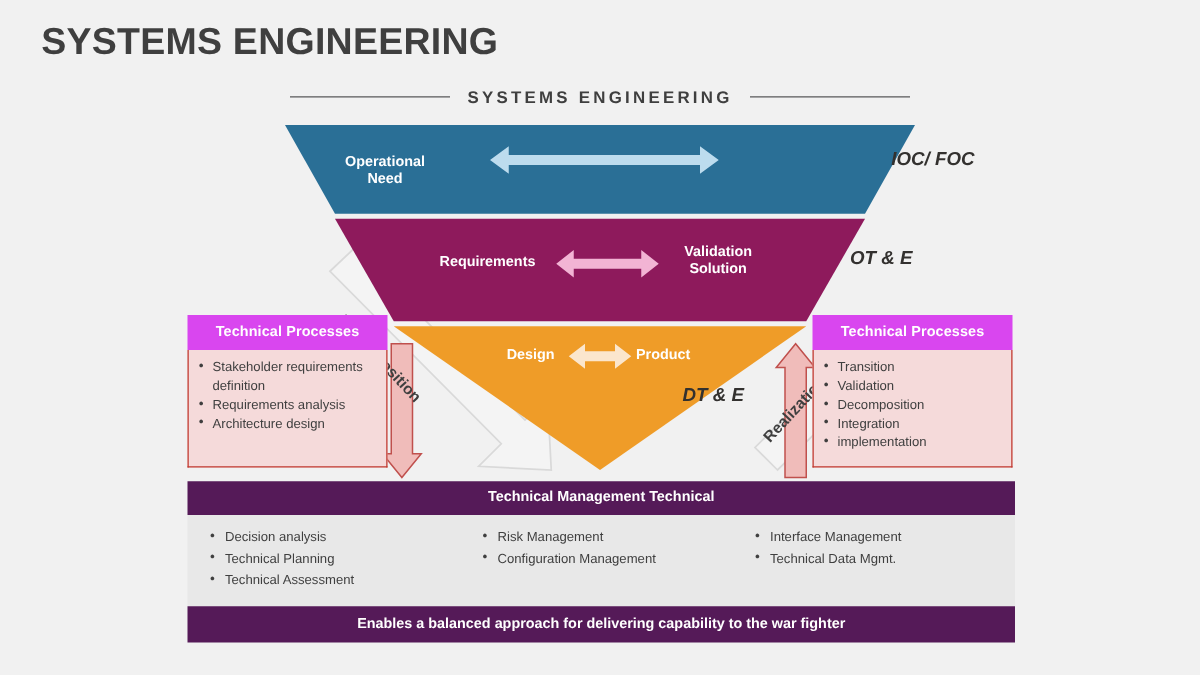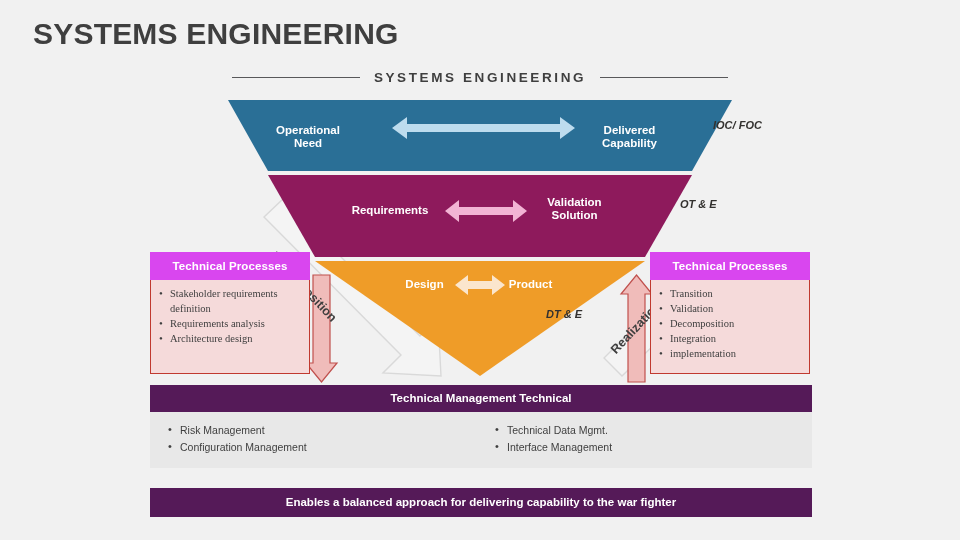--- a/index.html
+++ b/index.html
@@ -37,21 +37,21 @@
   .lbl { position: absolute; color: #ffffff; font-weight: bold; line-height: 1.15; text-align: center; }
 
   #lbl-operational-need { left: 253px; top: 38px; width: 110px; font-size: 11.5px; }
   #lbl-delivered-capability { left: 572px; top: 38px; width: 115px; font-size: 11.5px; }
   #lbl-requirements { left: 330px; top: 118px; width: 120px; font-size: 11.5px; }
   #lbl-validation-solution { left: 522px; top: 110px; width: 105px; font-size: 11.5px; }
   #lbl-design { left: 382px; top: 192px; width: 85px; font-size: 11.5px; }
   #lbl-product { left: 488px; top: 192px; width: 85px; font-size: 11.5px; }
 
   .italic-tag {
-    position: absolute; font-size: 11px; font-weight: bold;
+    position: absolute; font-size: 15px; font-weight: bold;
     font-style: italic; color: #33312f; white-space: nowrap;
   }
   #tag-ioc-foc { left: 713px; top: 33px; }
   #tag-ot-e { left: 680px; top: 112px; }
   #tag-dt-e { left: 546px; top: 222px; }
 
   .diag-word {
     position: absolute; font-size: 12.5px; font-weight: bold;
     color: #3f3f3f; white-space: nowrap; transform-origin: left top;
   }
@@ -60,21 +60,20 @@
 
   
   .tp-box { position: absolute; width: 160px; }
   .tp-head {
     background: #d946ef; color: #fff; font-weight: bold; font-size: 11.5px;
     text-align: center; padding: 8px 2px 8px; letter-spacing: .1px;
   }
   .tp-body {
     background: #f5dada; border: 1px solid #c0392f; border-top: none;
     padding: 7px 6px 8px 8px;
-    font-family: Liberation Serif, serif;
   }
   .tp-body ul { list-style: none; }
   .tp-body li {
     font-size: 10.5px; color: #3f3f3f; line-height: 1.42;
     padding-left: 11px; position: relative;
   }
   .tp-body li::before {
     content: "\2022"; position: absolute; left: 0; top: -1px;
     color: #3f3f3f; font-size: 11px;
   }
@@ -98,21 +97,21 @@
   #tmp-body ul { list-style: none; }
   #tmp-body li {
     font-size: 10.5px; color: #3f3f3f; line-height: 1.62;
     padding-left: 12px; position: relative; white-space: nowrap;
   }
   #tmp-body li::before {
     content: "\2022"; position: absolute; left: 0; top: -1px; font-size: 11px;
   }
   #tmp-banner {
     background: #551a58; color: #fff; font-weight: bold; font-size: 11.5px;
-    text-align: center; padding: 8px 0 9px; margin-top: 20px;
+    text-align: center; padding: 8px 0 9px; margin-top: 0;
   }
 </style>
 </head>
 <body>
 
 <div id="root">
 
   <div id="page-title">SYSTEMS ENGINEERING</div>
 
   <div id="eyebrow">
@@ -157,21 +156,20 @@
 
       <g>
         <path d="M 313,189 L 330,189 L 330,277 L 337,277 L 321.5,296 L 306,277 L 313,277 Z" fill="#f0bcba" stroke="#c0504d" stroke-width="1.2"></path>
       </g>
       <g>
         <path d="M 628,296 L 628,208 L 621,208 L 636.5,189 L 652,208 L 645,208 L 645,296 Z" fill="#f0bcba" stroke="#c0504d" stroke-width="1.2"></path>
       </g>
     </svg>
 
     <div class="lbl" id="lbl-operational-need">Operational<br>Need</div>
-    <div class="lbl" id="lbl-delivered-capability">Delivered<br>Capability</div>
     <div class="lbl" id="lbl-requirements">Requirements</div>
     <div class="lbl" id="lbl-validation-solution">Validation<br>Solution</div>
     <div class="lbl" id="lbl-design">Design</div>
     <div class="lbl" id="lbl-product">Product</div>
 
     <div class="italic-tag" id="tag-ioc-foc">IOC/ FOC</div>
     <div class="italic-tag" id="tag-ot-e">OT &amp; E</div>
     <div class="italic-tag" id="tag-dt-e">DT &amp; E</div>
 
     <div class="diag-word" id="word-decomposition">Decomposition</div>
@@ -199,28 +197,35 @@
           <li>implementation</li>
         </ul>
       </div>
     </div>
 
     <div id="tmp-block">
       <div id="tmp-head">Technical Management Technical</div>
       <div id="tmp-body">
         <div class="col">
           <ul>
+            <li>Decision analysis</li>
+            <li>Technical Planning</li>
+            <li>Technical Assessment</li>
+          </ul>
+        </div>
+        <div class="col">
+          <ul>
             <li>Risk Management</li>
             <li>Configuration Management</li>
           </ul>
         </div>
         <div class="col">
           <ul>
+            <li>Interface Management</li>
             <li>Technical Data Mgmt.</li>
-            <li>Interface Management</li>
           </ul>
         </div>
       </div>
       <div id="tmp-banner">Enables a balanced approach for delivering capability to the war fighter</div>
     </div>
 
   </div>
 </div>
 
 </body></html>

